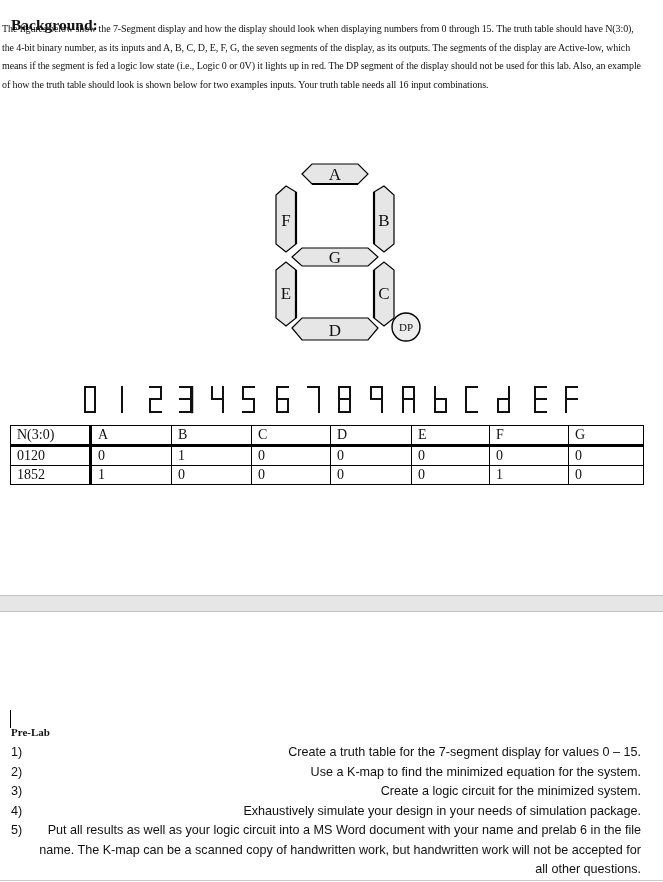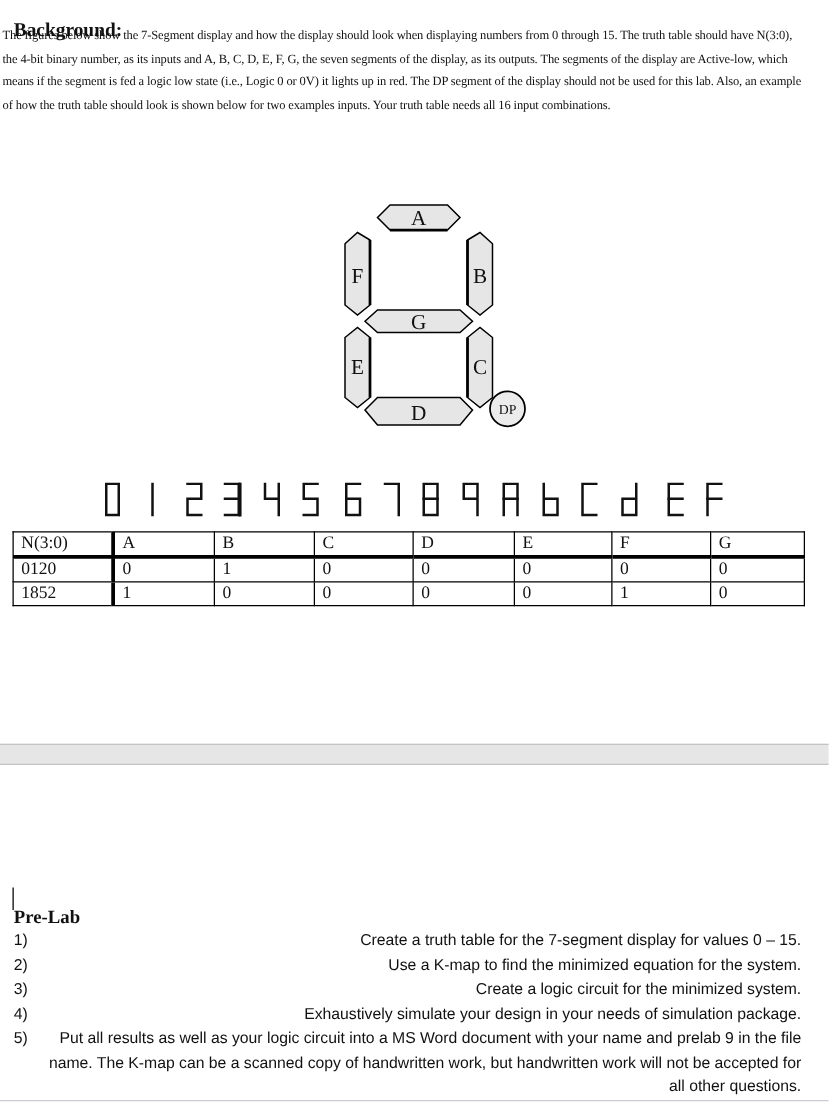--- a/index.html
+++ b/index.html
@@ -7,21 +7,21 @@
   .bg-title { position:absolute; left:11px; top:16px; font-weight:bold; font-size:15.5px; }
   .bg-para { position:absolute; left:2px; top:20px; width:640px; font-size:10px; line-height:18.7px; letter-spacing:-0.1px; }
   .fig7 { position:absolute; left:260px; top:160px; width:180px; height:190px; }
   .digits { position:absolute; left:80px; top:386px; width:520px; height:28px; }
   table.tt { position:absolute; left:10px; top:425px; border-collapse:collapse; font-size:14px; }
   table.tt td { border:1px solid #000; padding:0 0 0 6px; height:18px; line-height:18px; vertical-align:middle; }
   table.tt tr.hdr td { border-bottom:3px solid #000; }
   table.tt td.ncol { border-right:3px solid #000;font-family:Liberation Serif, serif; }
   .pagebreak { position:absolute; left:0; top:595px; width:663px; height:15px; background:#e6e6e6; border-top:1px solid #c4c4c4; border-bottom:1px solid #c4c4c4; }
   .caret { position:absolute; left:10px; top:710px; width:1px; height:18px; background:#000; }
-  .pl-title { position:absolute; left:11px; top:726px; font-weight:bold; font-size:15px; }
+  .pl-title { position:absolute; left:11px; top:726px; font-weight:bold; font-size:11px; }
   .pl-list { position:absolute; left:11px; top:743px; width:630px; font-family:"Liberation Sans","DejaVu Sans",sans-serif; font-size:12.6px; line-height:19.5px; }
   .pl-item { display:flex; }
   .pl-num { width:24px; flex:none; }
   .pl-text { flex:1;text-align:right; }
   .bottom-line { position:absolute; left:0; top:880px; width:663px; height:1px; background:#c9ccd2; }
 </style>
 </head>
 <body>
 
 <div class="bg-title">Background:</div>
@@ -193,17 +193,17 @@
   <div class="pl-item">
     <span class="pl-num">3)</span>
     <span class="pl-text">Create a logic circuit for the minimized system.</span>
   </div>
   <div class="pl-item">
     <span class="pl-num">4)</span>
     <span class="pl-text">Exhaustively simulate your design in your needs of simulation package.</span>
   </div>
   <div class="pl-item">
     <span class="pl-num">5)</span>
-    <span class="pl-text">Put all results as well as your logic circuit into a MS Word document with your name and prelab 9 in the file name.  The K-map can be a scanned copy of handwritten work, but handwritten work will not be accepted for all other questions.</span>
+    <span class="pl-text">Put all results as well as your logic circuit into a MS Word document with your name and prelab 6 in the file name.  The K-map can be a scanned copy of handwritten work, but handwritten work will not be accepted for all other questions.</span>
   </div>
 </div>
 
 <div class="bottom-line"></div>
 
 </body></html>

